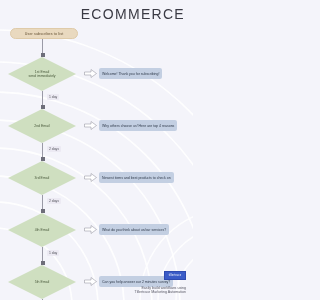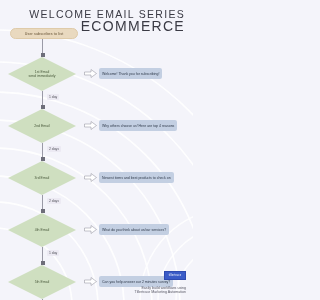--- a/index.html
+++ b/index.html
@@ -149,21 +149,20 @@
       <circle cx="-6" cy="306" r="276"></circle>
     </g>
     <g fill="none" stroke="#ffffff" stroke-width="1.4" opacity="0.9">
       <circle cx="232" cy="300" r="56"></circle>
       <circle cx="232" cy="300" r="74"></circle>
       <circle cx="232" cy="300" r="92"></circle>
     </g>
   </svg>
 
   <div class="header">
-    <div class="l1">WELCOME EMAIL SERIES</div>
     <div class="l2">ECOMMERCE</div>
   </div>
 
   <div class="flow">
 
     <div class="trigger">
       <span>User subscribes to list</span>
     </div>
 
     <div class="connector">

